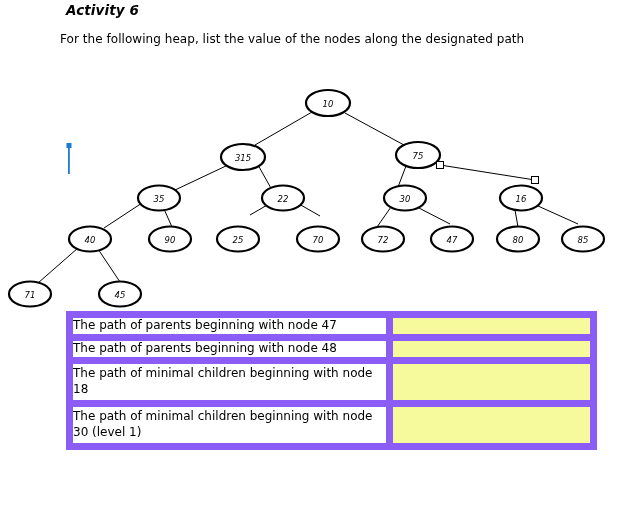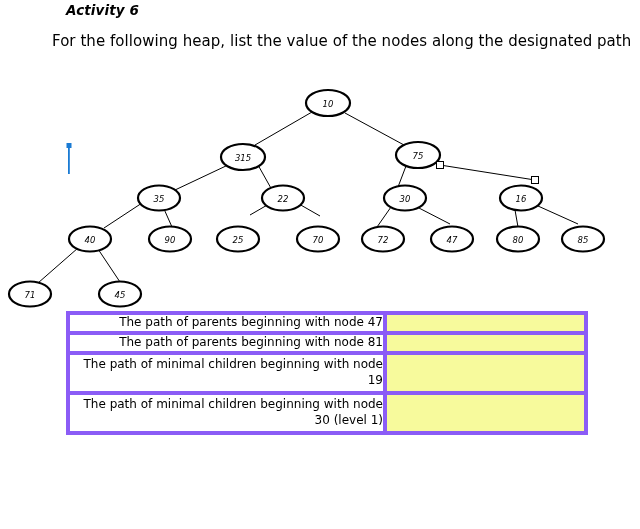--- a/index.html
+++ b/index.html
@@ -27,23 +27,23 @@
     position: absolute;
     left: 66px;
     top: 2px;
     font-size: 13.5px;
     font-weight: bold;
     font-style: italic;
     letter-spacing: 0.1px;
   }
   #activity-prompt {
     position: absolute;
-    left: 52px;
+    left: 60px;
     top: 32px;
-    font-size: 15px;
+    font-size: 12px;
     letter-spacing: 0.05px;
     white-space: nowrap;
   }
 
   
   #tree-canvas {
     position: absolute;
     left: 0; top: 0;
     width: 640px;
     height: 320px;
@@ -71,24 +71,23 @@
   
   #answer-table {
     position: absolute;
     left: 66px;
     top: 311px;
     width: 512px;
     border-collapse: collapse;
     table-layout: fixed;
   }
   #answer-table td {
-    border: 4px solid #8b5cf6;
+    border: 7px solid #8b5cf6;
     vertical-align: middle;
     padding: 0;
-    text-align: right;
   }
   td.prompt-cell {
     width: 313px;
     background: #ffffff;
     font-size: 12px;
     line-height: 1.33;
     padding: 6px 6px 6px 7px;
     color: #000000;
   }
   td.answer-cell {
@@ -209,25 +208,25 @@
     <rect x="4" y="4" width="1.8" height="27" fill="#1a7bd4"></rect>
   </svg>
 
   <table id="answer-table">
     <tbody id="answer-table-body">
         <tr class="row-short">
           <td class="prompt-cell">The path of parents beginning with node 47</td>
           <td class="answer-cell"></td>
         </tr>
         <tr class="row-short">
-          <td class="prompt-cell">The path of parents beginning with node 81</td>
+          <td class="prompt-cell">The path of parents beginning with node 48</td>
           <td class="answer-cell"></td>
         </tr>
         <tr class="row-tall">
-          <td class="prompt-cell">The path of minimal children beginning with node 19</td>
+          <td class="prompt-cell">The path of minimal children beginning with node 18</td>
           <td class="answer-cell"></td>
         </tr>
         <tr class="row-tall">
           <td class="prompt-cell">The path of minimal children beginning with node 30 (level 1)</td>
           <td class="answer-cell"></td>
         </tr>
       </tbody>
   </table>
 
 </div>

